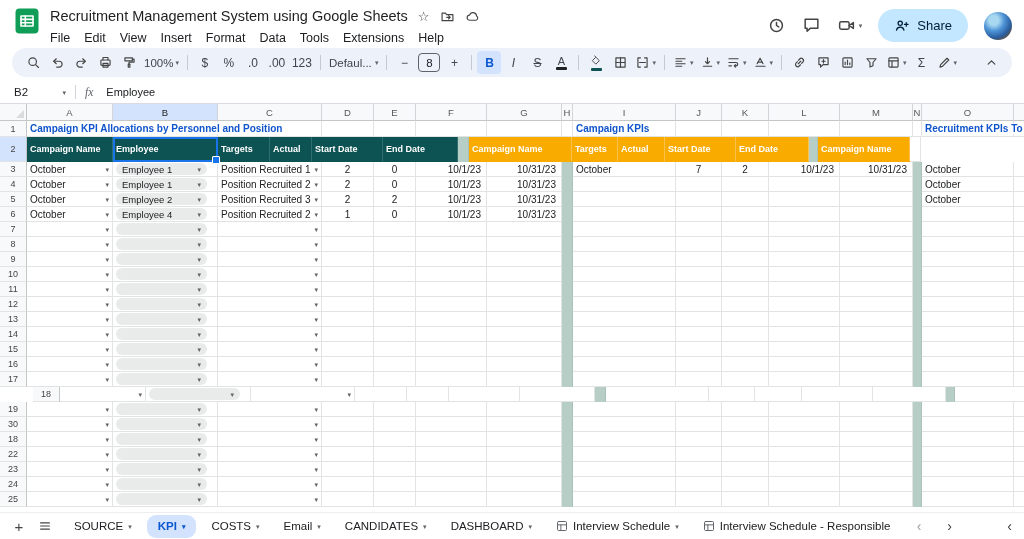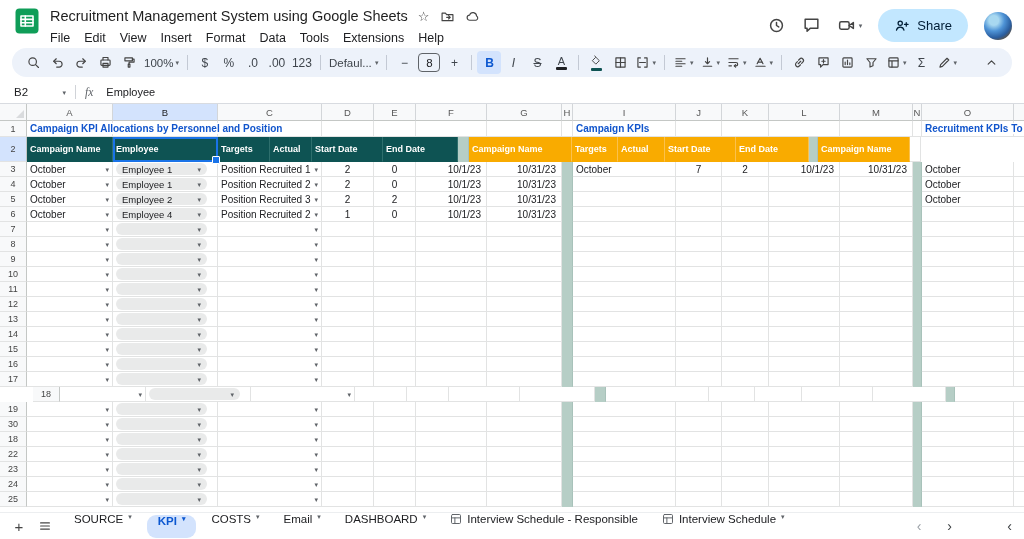--- a/index.html
+++ b/index.html
@@ -88,21 +88,21 @@
   .handle{position:absolute;right:-3px;bottom:-3px;width:6px;height:6px;background:#1a73e8;
           border:1.5px solid #fff;border-radius:1px;z-index:5}
 
   
   .tabbar{position:absolute;left:0;right:0;bottom:0;height:27px;background:#fff;border-top:1px solid #eceef0;
           display:flex;align-items:center;padding:0 6px;box-sizing:border-box}
   .tbbtn{width:26px;height:26px;border:none;background:transparent;color:#444;font-size:15px;display:flex;
          align-items:center;justify-content:center;font-family:inherit}
   .tbbtn svg{width:14px;height:14px}
   #tabs{display:flex;align-items:center;height:100%;margin-left:4px}
-  .tab{display:flex;align-items:flex-start;gap:5px;padding:0 12px;height:100%;font-size:11.5px;color:#202124;
+  .tab{display:flex;align-items:center;gap:5px;padding:0 12px;height:100%;font-size:11.5px;color:#202124;
        font-weight:500;white-space:nowrap}
   .tab.active{background:#d3e3fd;color:#0b57d0;font-weight:700;border-radius:9px;height:23px;margin:0 3px;padding:0 11px}
   .tab.active .tabcaret{color:#0b57d0}
   .tabgrid{width:12px;height:12px;stroke:#5f6368;stroke-width:1.3}
   .tab-nav{margin-left:auto;display:flex;gap:26px;color:#3c4043;font-size:14px;padding-right:66px}
   .tab-nav .dim{color:#9aa0a6}
   .edge-collapse{position:absolute;right:12px;font-size:14px;color:#3c4043}
 </style>
 </head>
 <body>
@@ -1087,37 +1087,41 @@
       </div>
       <div class="tab">
         <span>COSTS</span>
         <span class="tabcaret">▾</span>
       </div>
       <div class="tab">
         <span>Email</span>
         <span class="tabcaret">▾</span>
       </div>
       <div class="tab">
+        <span>CANDIDATES</span>
+        <span class="tabcaret">▾</span>
+      </div>
+      <div class="tab">
         <span>DASHBOARD</span>
         <span class="tabcaret">▾</span>
       </div>
       <div class="tab">
         <svg viewBox="0 0 16 16" class="tabgrid">
           <rect x="2" y="2" width="12" height="12" rx="1.5"></rect>
           <path d="M2 6.5h12M6.5 6.5V14"></path>
         </svg>
-        <span>Interview Schedule - Responsible</span>
+        <span>Interview Schedule</span>
+        <span class="tabcaret">▾</span>
       </div>
       <div class="tab">
         <svg viewBox="0 0 16 16" class="tabgrid">
           <rect x="2" y="2" width="12" height="12" rx="1.5"></rect>
           <path d="M2 6.5h12M6.5 6.5V14"></path>
         </svg>
-        <span>Interview Schedule</span>
-        <span class="tabcaret">▾</span>
+        <span>Interview Schedule - Responsible</span>
       </div>
     </div>
   <div class="tab-nav">
     <span class="dim">‹</span>
     <span>›</span>
   </div>
   <span class="edge-collapse">‹</span>
 </footer>
 
 </body></html>

